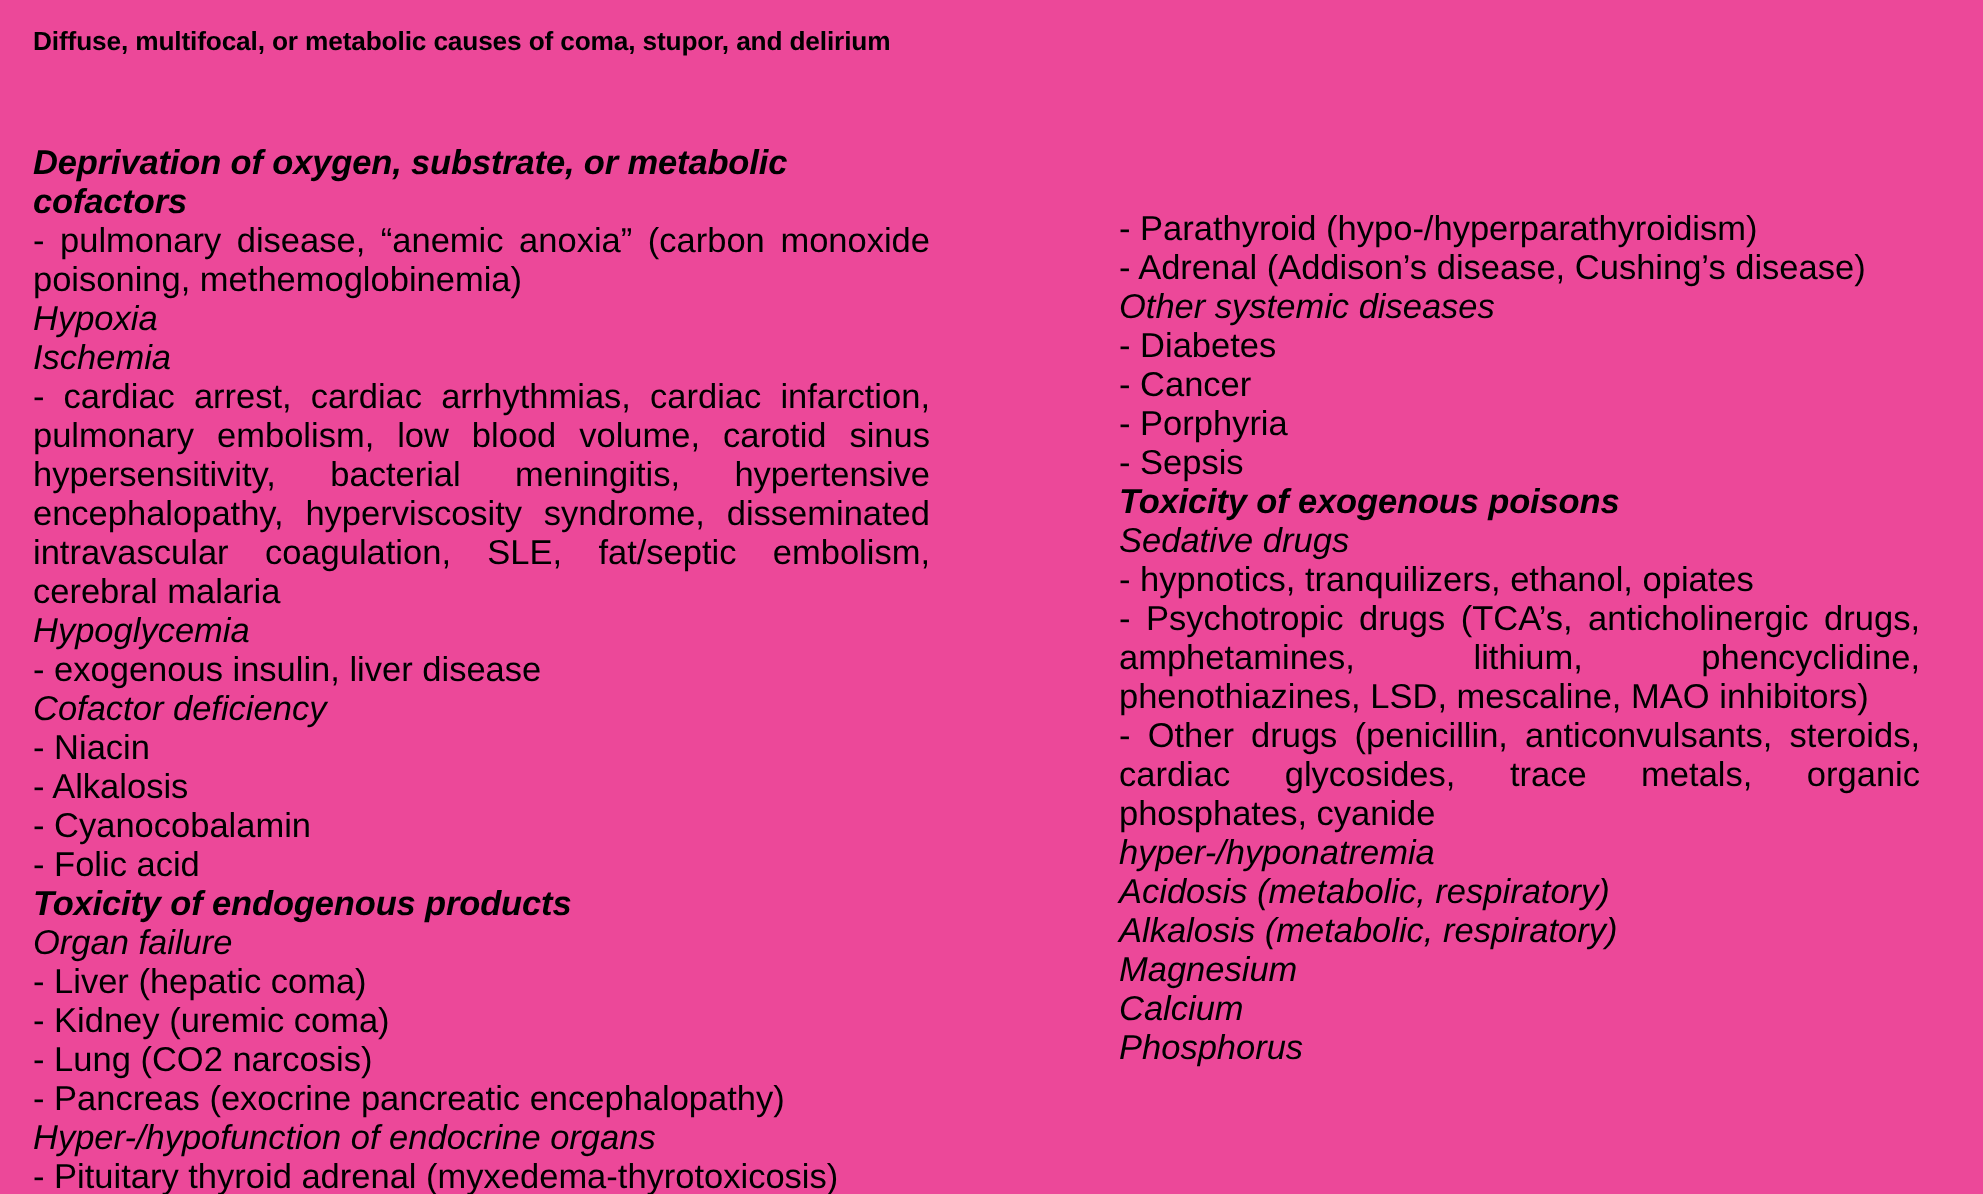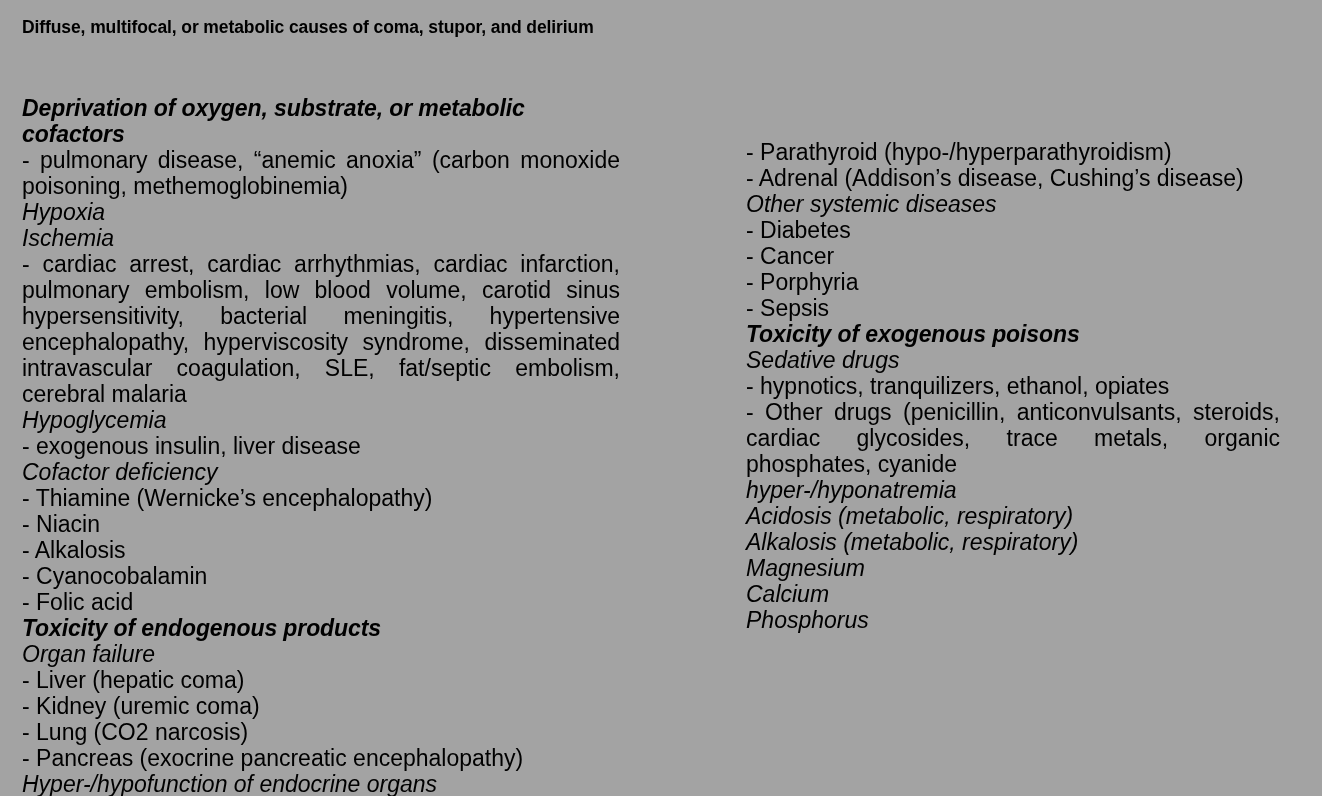--- a/index.html
+++ b/index.html
@@ -11,21 +11,21 @@
     width: 1322px;
     height: 796px;
     font-family: "Liberation Sans", sans-serif;
     color: #000000;
     overflow: hidden;
     position: relative;
   }
   .page {
     position: absolute;
     inset: 0;
-    background: #a3a3a3;
+    background: #ec4899;
   }
 
   .title {
     position: absolute;
     left: 22px;
     top: 14px;
     width: 600px;
     font-size: 17.5px;
     font-weight: bold;
     line-height: 26px;
@@ -78,21 +78,20 @@
 
   <div class="col col-left">
       <div class="line head">Deprivation of oxygen, substrate, or metabolic cofactors</div>
       <div class="line para para">- pulmonary disease, “anemic anoxia” (carbon monoxide poisoning, methemoglobinemia)</div>
       <div class="line sub">Hypoxia</div>
       <div class="line sub">Ischemia</div>
       <div class="line para para">- cardiac arrest, cardiac arrhythmias, cardiac infarction, pulmonary embolism, low blood volume, carotid sinus hypersensitivity, bacterial meningitis, hypertensive encephalopathy, hyperviscosity syndrome, disseminated intravascular coagulation, SLE, fat/septic embolism, cerebral malaria</div>
       <div class="line sub">Hypoglycemia</div>
       <div class="line item">- exogenous insulin, liver disease</div>
       <div class="line sub">Cofactor deficiency</div>
-      <div class="line item">- Thiamine (Wernicke’s encephalopathy)</div>
       <div class="line item">- Niacin</div>
       <div class="line item">- Alkalosis</div>
       <div class="line item">- Cyanocobalamin</div>
       <div class="line item">- Folic acid</div>
       <div class="line head">Toxicity of endogenous products</div>
       <div class="line sub">Organ failure</div>
       <div class="line item">- Liver (hepatic coma)</div>
       <div class="line item">- Kidney (uremic coma)</div>
       <div class="line item">- Lung (CO2 narcosis)</div>
       <div class="line item">- Pancreas (exocrine pancreatic encephalopathy)</div>
@@ -104,20 +103,21 @@
       <div class="line item">- Parathyroid (hypo-/hyperparathyroidism)</div>
       <div class="line item">- Adrenal (Addison’s disease, Cushing’s disease)</div>
       <div class="line sub">Other systemic diseases</div>
       <div class="line item">- Diabetes</div>
       <div class="line item">- Cancer</div>
       <div class="line item">- Porphyria</div>
       <div class="line item">- Sepsis</div>
       <div class="line head">Toxicity of exogenous poisons</div>
       <div class="line sub">Sedative drugs</div>
       <div class="line item">- hypnotics, tranquilizers, ethanol, opiates</div>
+      <div class="line para para">-  Psychotropic drugs (TCA’s, anticholinergic drugs, amphetamines, lithium, phencyclidine, phenothiazines, LSD, mescaline, MAO inhibitors)</div>
       <div class="line para para">- Other drugs (penicillin, anticonvulsants, steroids, cardiac glycosides, trace metals, organic phosphates, cyanide</div>
       <div class="line sub">hyper-/hyponatremia</div>
       <div class="line sub">Acidosis (metabolic, respiratory)</div>
       <div class="line sub">Alkalosis (metabolic, respiratory)</div>
       <div class="line sub">Magnesium</div>
       <div class="line sub">Calcium</div>
       <div class="line sub">Phosphorus</div>
     </div>
 
 </div>

